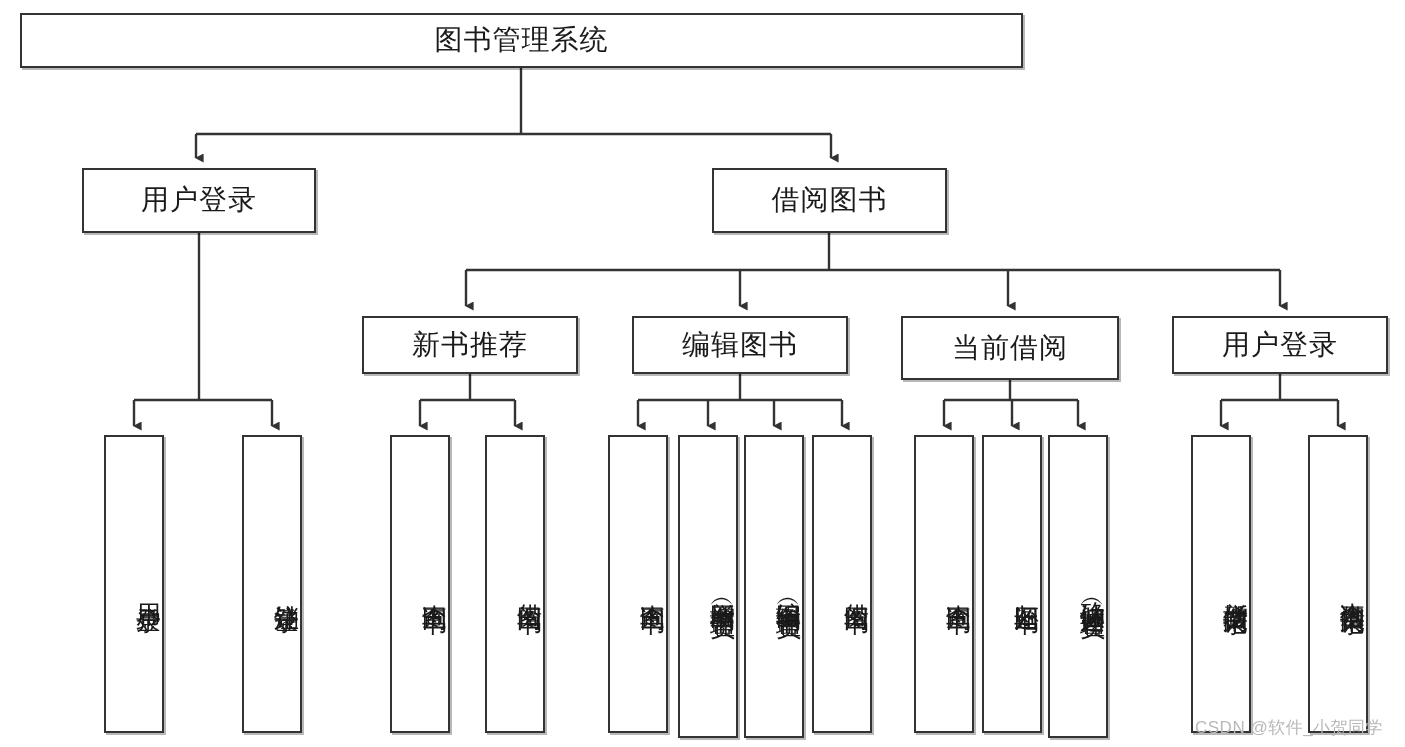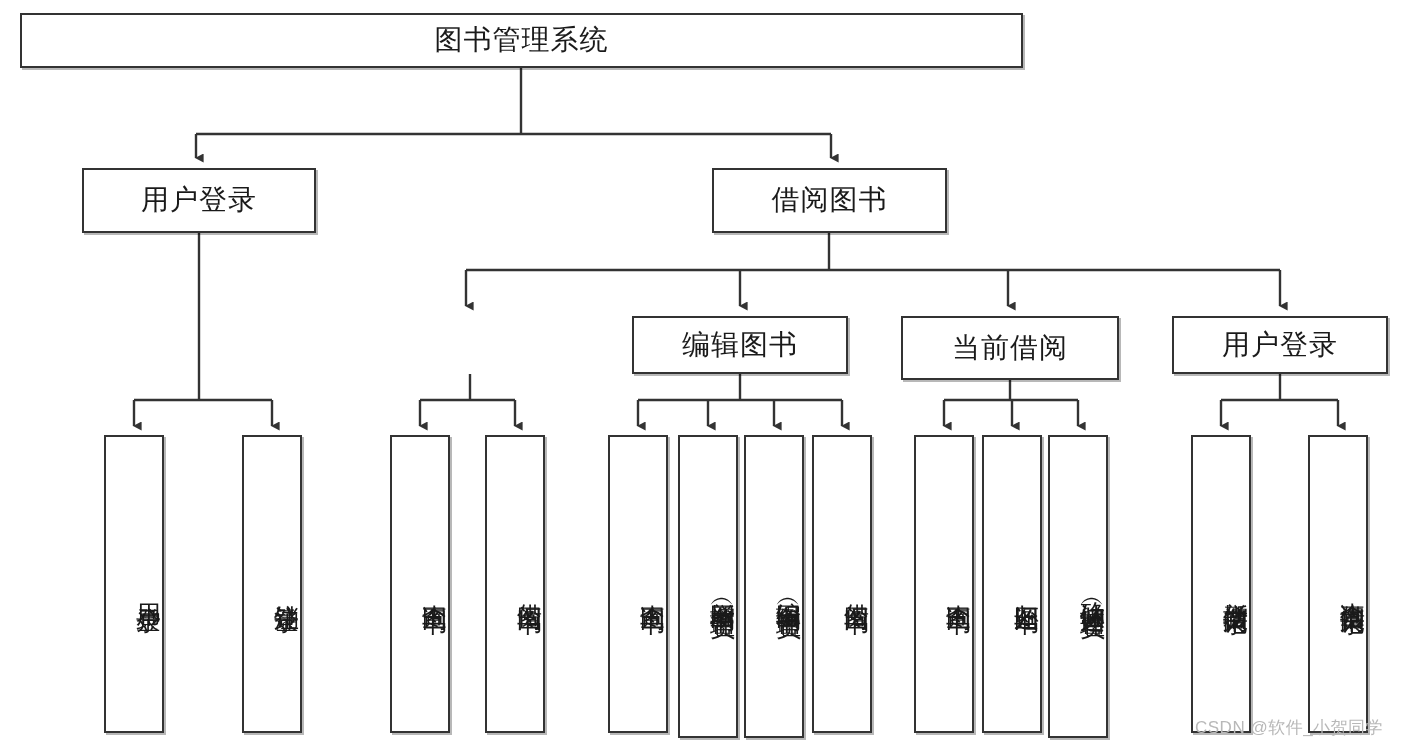--- a/index.html
+++ b/index.html
@@ -123,20 +123,23 @@
     <span class="label">图书管理系统</span>
   </div>
 
   <div class="node horizontal" style="left:82px; top:168px; width:234px; height:65px;">
     <span class="label">用户登录</span>
   </div>
   <div class="node horizontal" style="left:712px; top:168px; width:235px; height:65px;">
     <span class="label">借阅图书</span>
   </div>
 
+  <div class="node horizontal" style="left:362px; top:316px; width:216px; height:58px;">
+    <span class="label">新书推荐</span>
+  </div>
   <div class="node horizontal" style="left:632px; top:316px; width:216px; height:58px;">
     <span class="label">编辑图书</span>
   </div>
   <div class="node horizontal" style="left:901px; top:316px; width:218px; height:64px;">
     <span class="label">当前借阅</span>
   </div>
   <div class="node horizontal" style="left:1172px; top:316px; width:216px; height:58px;">
     <span class="label">用户登录</span>
   </div>
 

